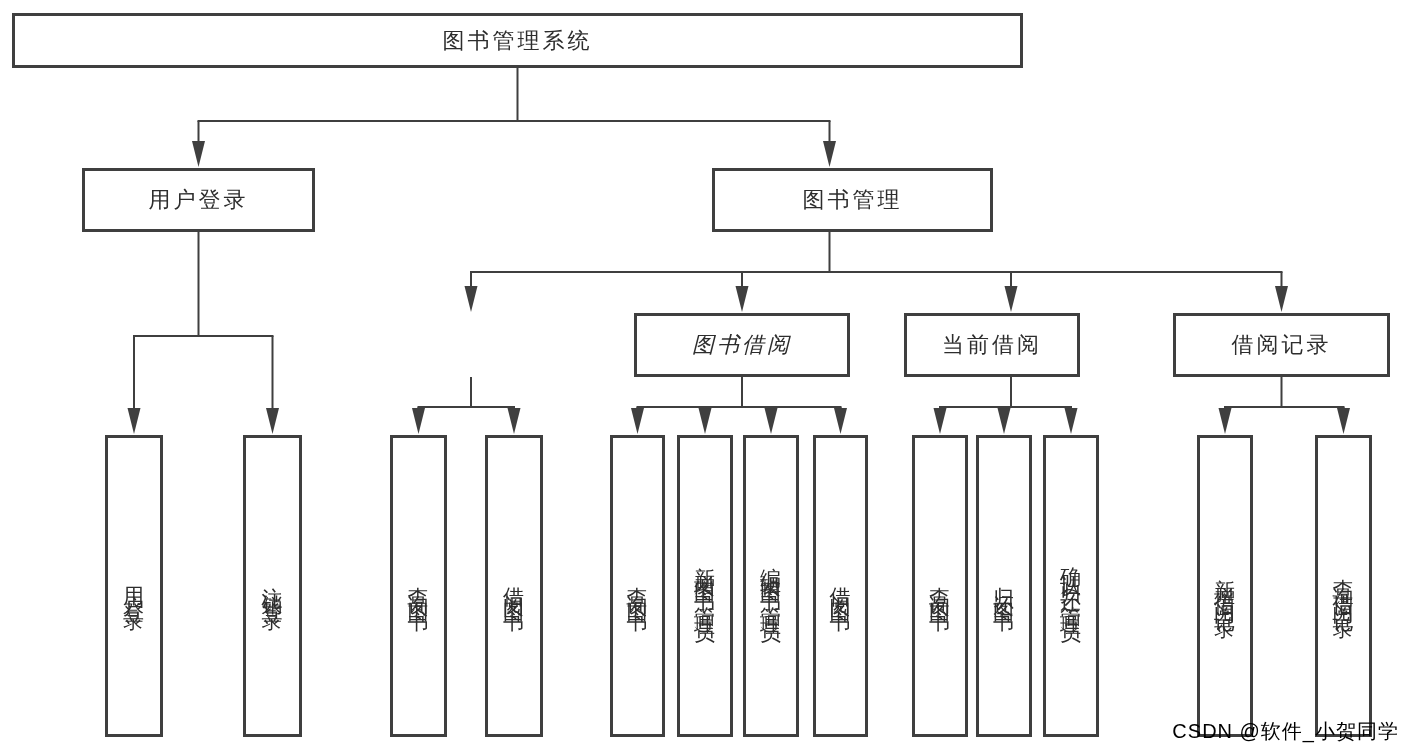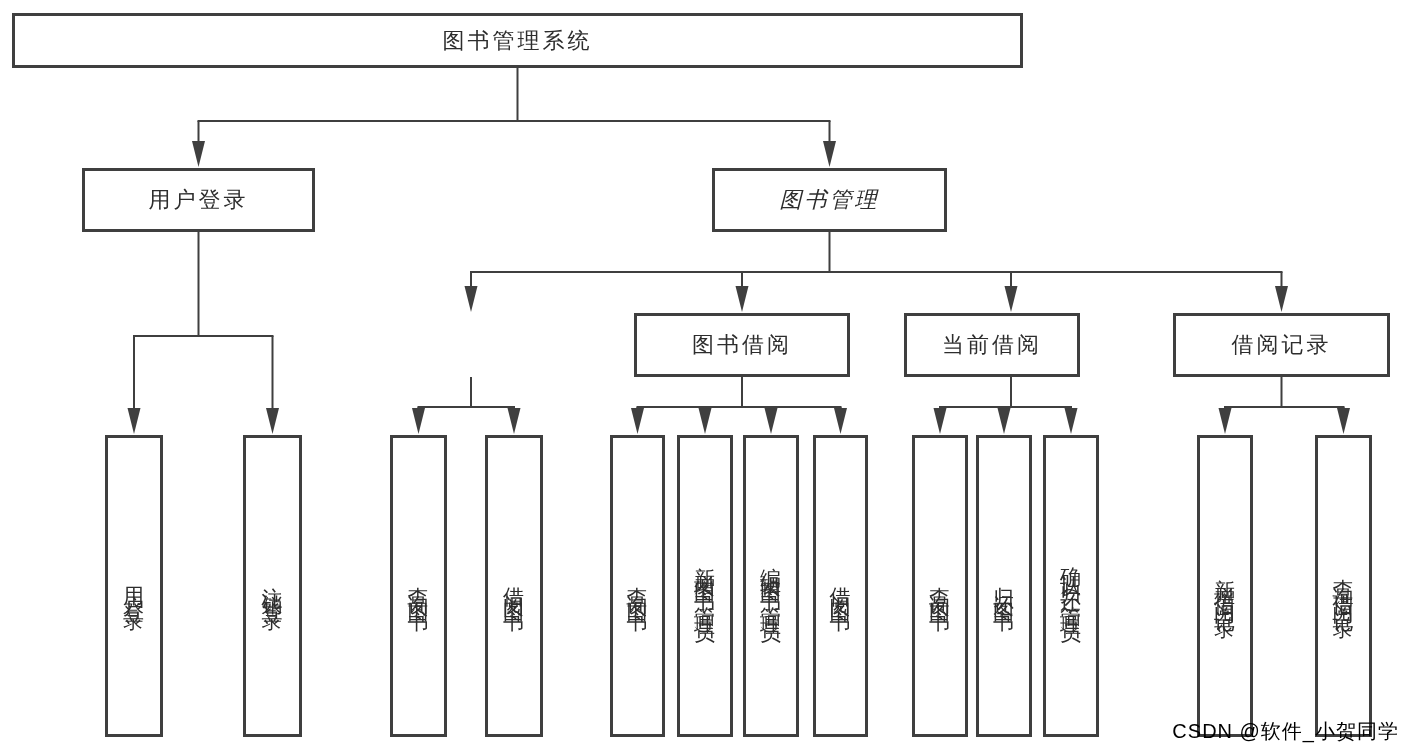--- a/index.html
+++ b/index.html
@@ -125,25 +125,25 @@
     </g>
   </svg>
 
   <div class="box hbox" style="left:12px;top:13px;width:1011px;height:55px;">
     <span>图书管理系统</span>
   </div>
 
   <div class="box hbox" style="left:82px;top:168px;width:233px;">
     <span>用户登录</span>
   </div>
-  <div class="box hbox" style="left:712px;top:168px;width:235px;font-style:italic;">
+  <div class="box hbox" style="left:712px;top:168px;width:281px;">
     <span>图书管理</span>
   </div>
 
-  <div class="box hbox" style="left:634px;top:313px;width:216px;">
+  <div class="box hbox" style="left:634px;top:313px;width:216px;font-style:italic;">
     <span>图书借阅</span>
   </div>
   <div class="box hbox" style="left:904px;top:313px;width:176px;">
     <span>当前借阅</span>
   </div>
   <div class="box hbox" style="left:1173px;top:313px;width:217px;">
     <span>借阅记录</span>
   </div>
 
   <div class="box vbox" style="left:105px;width:58px;">

